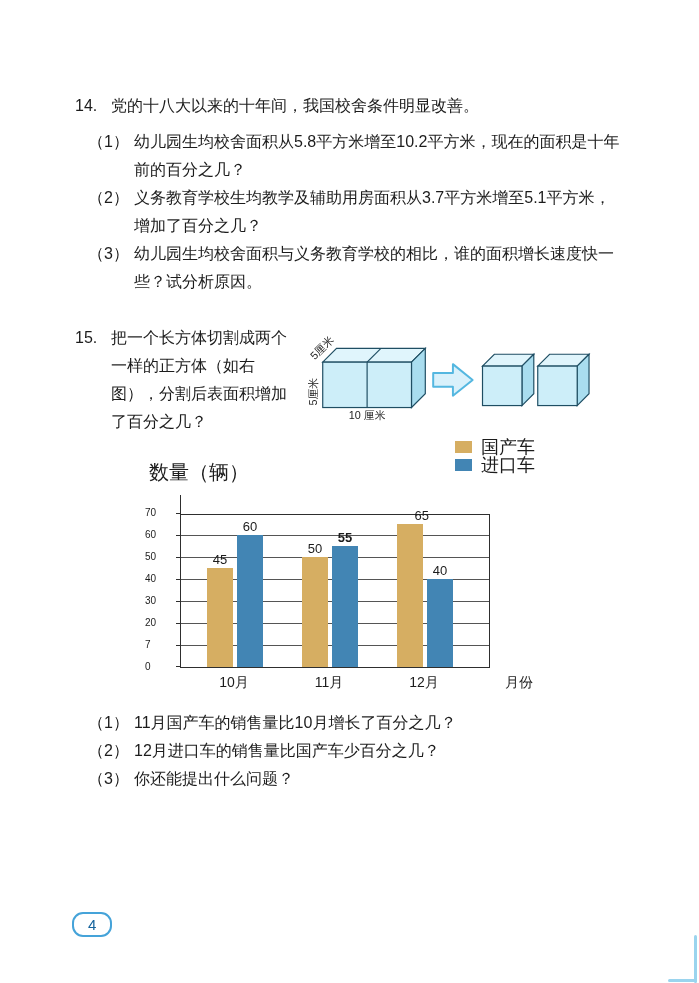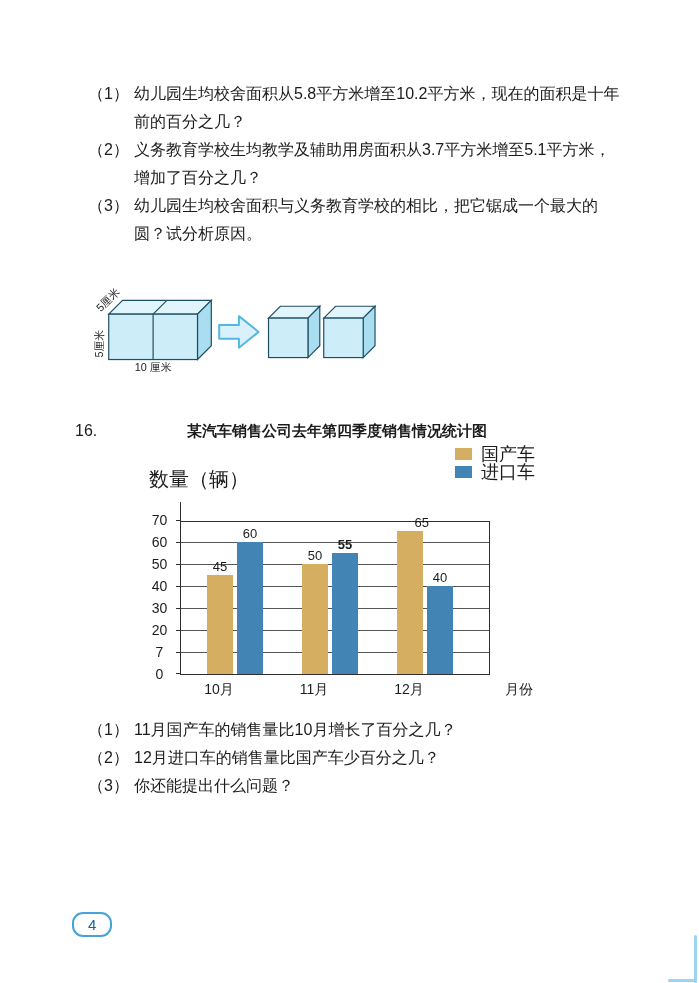--- a/index.html
+++ b/index.html
@@ -37,25 +37,25 @@
   .ylab { position:absolute; left:74px; top:23px; font-size:20px; }
 
   .plot {
     position:absolute; left:105px; top:78px; width:310px; height:154px;
     border:1px solid #2e2e2e;
   }
   .plot::before {
     content:""; position:absolute; left:-1px; top:-20px; width:1px; height:20px; background:#2e2e2e;
   }
   .gridline { position:absolute; left:0; width:100%; height:0; border-top:1px solid #555; }
-  .ytick { position:absolute; left:-36px; width:29px; text-align:center; font-size:14px; line-height:18px; }
+  .ytick { position:absolute; left:-36px; width:29px; text-align:left; font-size:10px; line-height:18px; }
   .ytickmark { position:absolute; left:-5px; width:5px; height:1px; background:#2e2e2e; }
   .bar { position:absolute; bottom:0; }
   .barval { position:absolute; text-align:center; font-size:13px; line-height:15px; }
-  .xrow { position:absolute; left:90px; top:238px; width:310px; height:20px; }
+  .xrow { position:absolute; left:105px; top:238px; width:310px; height:20px; }
   .xtick { position:absolute; width:50px; text-align:center; font-size:14px; }
   .xunit { position:absolute; left:430px; top:238px; font-size:14px; }
 
   .questions { margin-top:8px; }
 
   .page-badge {
     position:absolute; left:72px; top:912px;
     border:2px solid #45a3d9; border-radius:11px;
     padding:0 14px; height:25px; line-height:21px;
     font-size:15px; color:#15639c; background:#fff;
@@ -64,36 +64,42 @@
   .edge-b { position:absolute; right:3px; bottom:1px; width:28px; height:3px; background:#9ad4ee; border-radius:2px; }
 
   svg text { font-family:"Liberation Sans","DejaVu Sans",sans-serif; }
 </style>
 </head>
 <body>
 
 <div class="content">
 
 
+  <section class="prob prob14">
+    <span class="pnum">14.</span>
+    <div class="ptext">党的十八大以来的十年间，我国校舍条件明显改善。</div>
+  </section>
   <div class="subitems">
     <div class="sub">
       <span class="sublabel">（1）</span>
       <div class="subtext">幼儿园生均校舍面积从5.8平方米增至10.2平方米，现在的面积是十年前的百分之几？</div>
     </div>
     <div class="sub">
       <span class="sublabel">（2）</span>
       <div class="subtext">义务教育学校生均教学及辅助用房面积从3.7平方米增至5.1平方米，增加了百分之几？</div>
     </div>
     <div class="sub">
       <span class="sublabel">（3）</span>
-      <div class="subtext">幼儿园生均校舍面积与义务教育学校的相比，把它锯成一个最大的圆？试分析原因。</div>
+      <div class="subtext">幼儿园生均校舍面积与义务教育学校的相比，谁的面积增长速度快一些？试分析原因。</div>
     </div>
   </div>
 
   <section class="prob prob15">
+    <span class="pnum">15.</span>
+    <div class="ptext" style="flex:0 0 178px;">把一个长方体切割成两个一样的正方体（如右图），分割后表面积增加了百分之几？</div>
     <div class="p15-fig">
       <svg width="288" height="96" viewBox="0 0 292 96">
 
         <polygon points="20,36 34,22 124,22 110,36" fill="#e0f5fc" stroke="#1f4e63" stroke-width="1.2"></polygon>
         <polygon points="110,36 124,22 124,68 110,82" fill="#a9ddef" stroke="#1f4e63" stroke-width="1.2"></polygon>
         <rect x="20" y="36" width="90" height="46" fill="#cdeef9" stroke="#1f4e63" stroke-width="1.2"></rect>
         <line x1="65" y1="36" x2="65" y2="82" stroke="#1f4e63" stroke-width="1.2"></line>
         <line x1="65" y1="36" x2="79" y2="22" stroke="#1f4e63" stroke-width="1.2"></line>
 
         <text transform="translate(14,80) rotate(-90)" font-size="11" fill="#222">5厘米</text>
@@ -106,24 +112,20 @@
         <polygon points="222,40 234,28 234,68 222,80" fill="#a9ddef" stroke="#1f4e63" stroke-width="1.2"></polygon>
         <rect x="182" y="40" width="40" height="40" fill="#cdeef9" stroke="#1f4e63" stroke-width="1.2"></rect>
 
         <polygon points="238,40 250,28 290,28 278,40" fill="#e0f5fc" stroke="#1f4e63" stroke-width="1.2"></polygon>
         <polygon points="278,40 290,28 290,68 278,80" fill="#a9ddef" stroke="#1f4e63" stroke-width="1.2"></polygon>
         <rect x="238" y="40" width="40" height="40" fill="#cdeef9" stroke="#1f4e63" stroke-width="1.2"></rect>
       </svg>
     </div>
   </section>
 
-  <div class="p16-head">
-    <span class="pnum">16.</span>
-    <div class="p16-title">某汽车销售公司去年第四季度销售情况统计图</div>
-  </div>
 
   <div class="chart">
     <div class="legend">
         <div class="legend-row">
           <span class="swatch" style="background: rgb(214, 174, 98);"></span>
           <span>国产车</span>
         </div>
         <div class="legend-row">
           <span class="swatch" style="background: rgb(66, 133, 180);"></span>
           <span>进口车</span>

